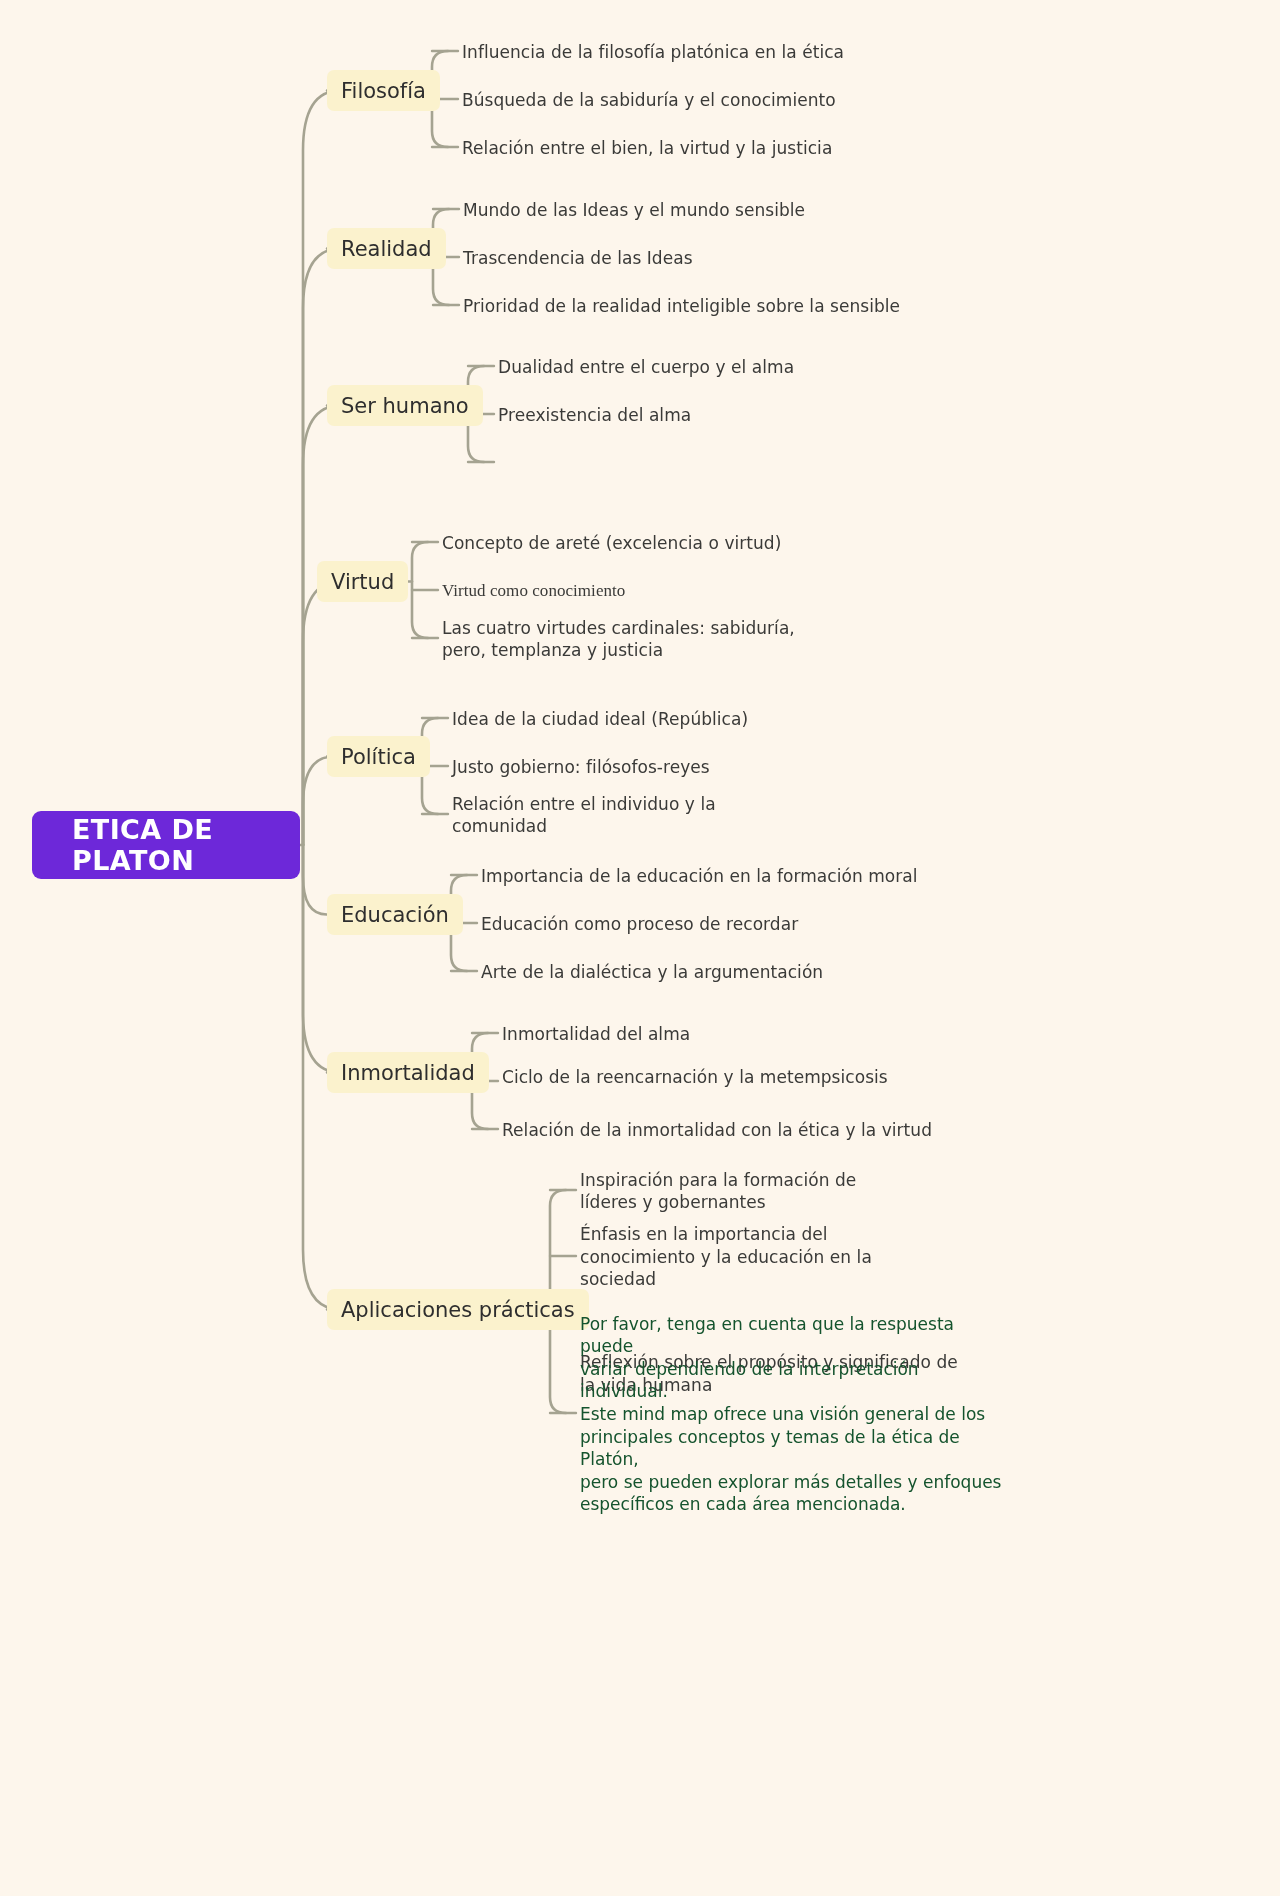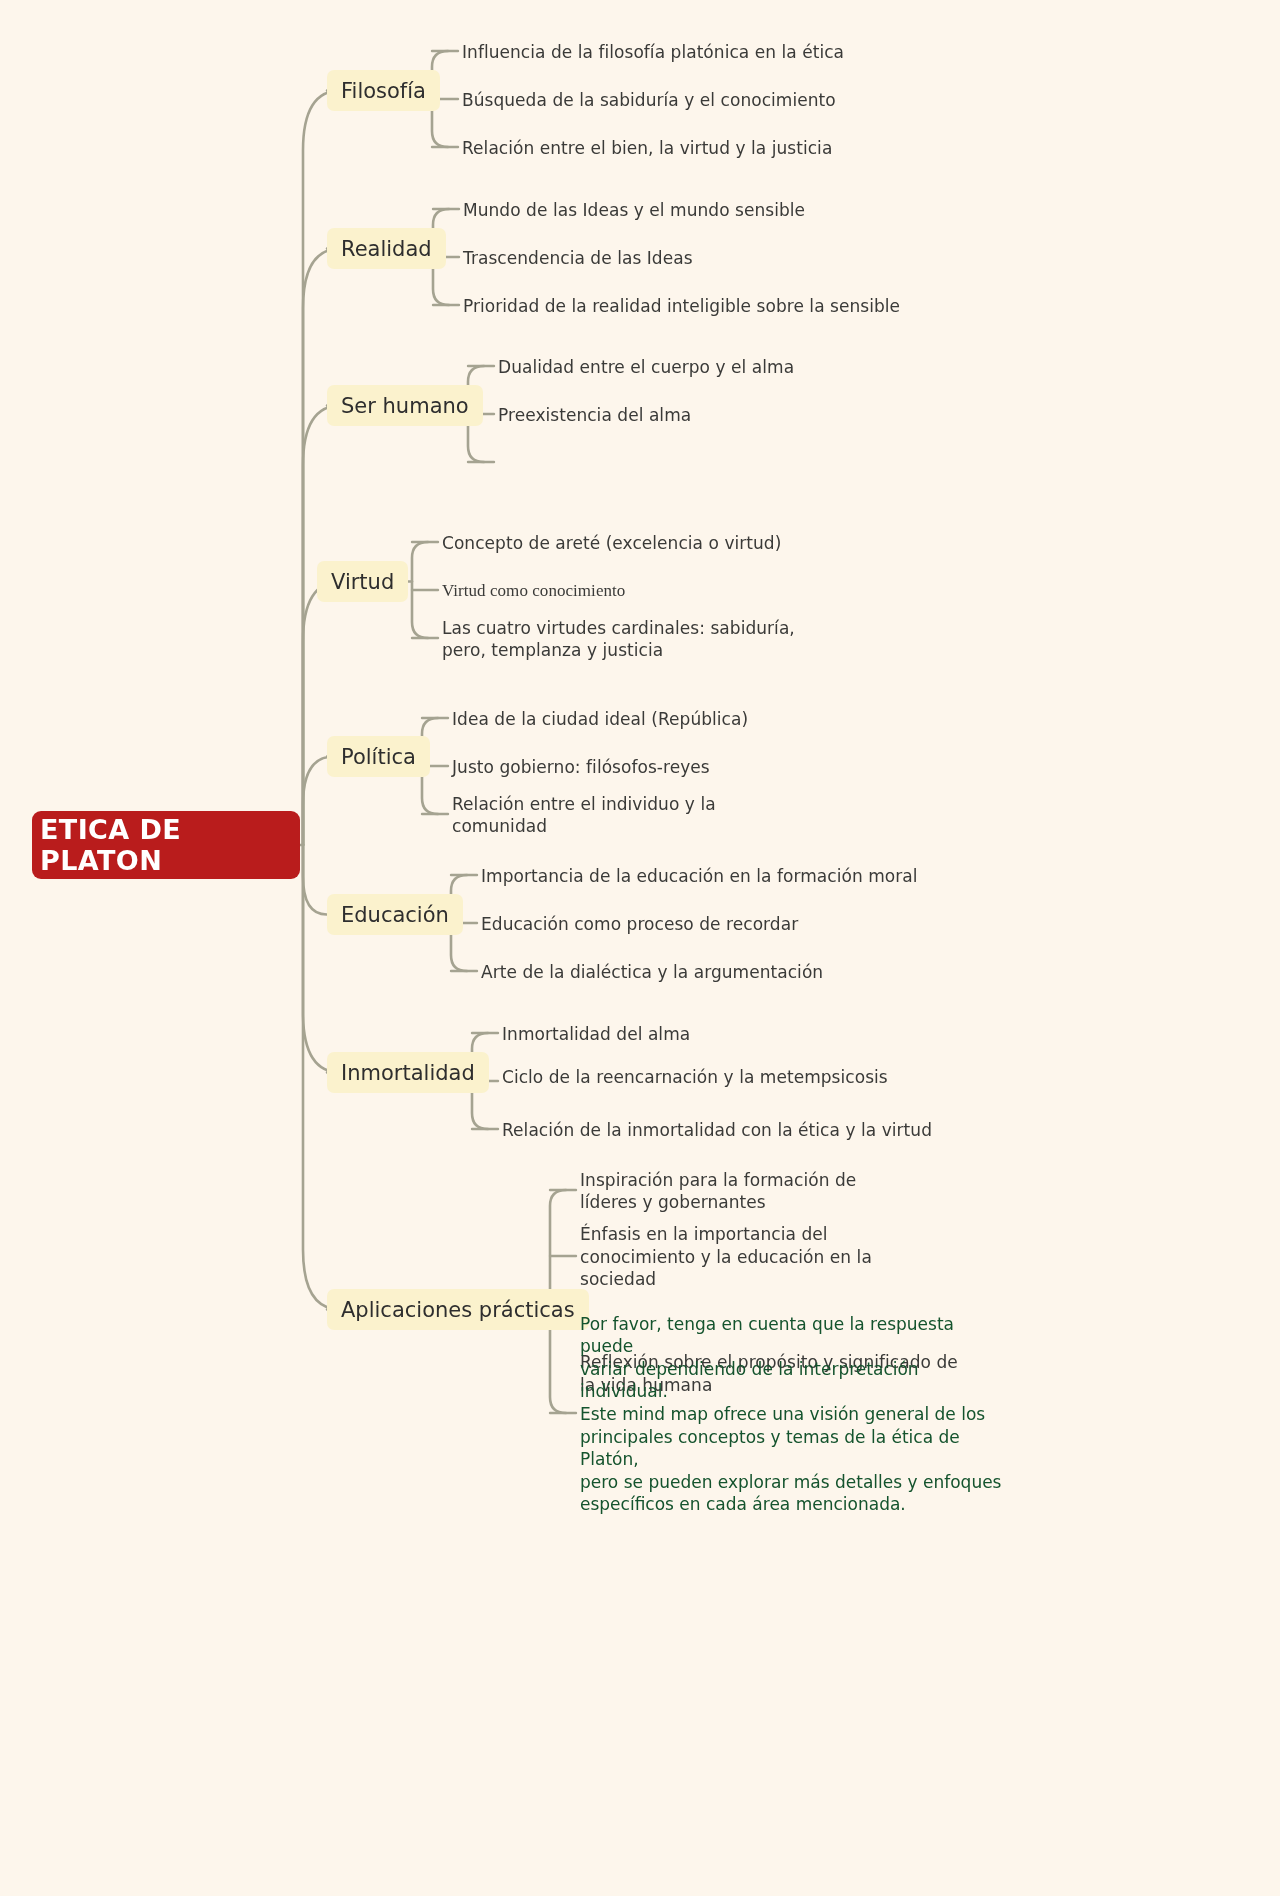--- a/index.html
+++ b/index.html
@@ -8,28 +8,28 @@
     background:#fdf6ec;
     font-family:"DejaVu Sans","Liberation Sans",sans-serif;
     position:relative;
     overflow:hidden;
   }
   #canvas{position:absolute;left:0;top:0;width:1280px;height:1896px;}
   #links{position:absolute;left:0;top:0;width:1280px;height:1896px;pointer-events:none;}
 
   .root-node{
     position:absolute;
-    background:#b91c1c;
+    background:#6d28d9;
     color:#ffffff;
     font-size:27px;
     font-weight:bold;
     letter-spacing:0.4px;
     border-radius:9px;
     display:flex;align-items:center;justify-content:center;
-    padding:0 8px;
+    padding:0 40px;
     box-sizing:border-box;
   }
   .branch-node{
     position:absolute;
     background:#fbf2cd;
     color:#2e2e2e;
     font-size:21px;
     border-radius:7px;
     display:flex;align-items:center;justify-content:center;
     padding:0 14px;

